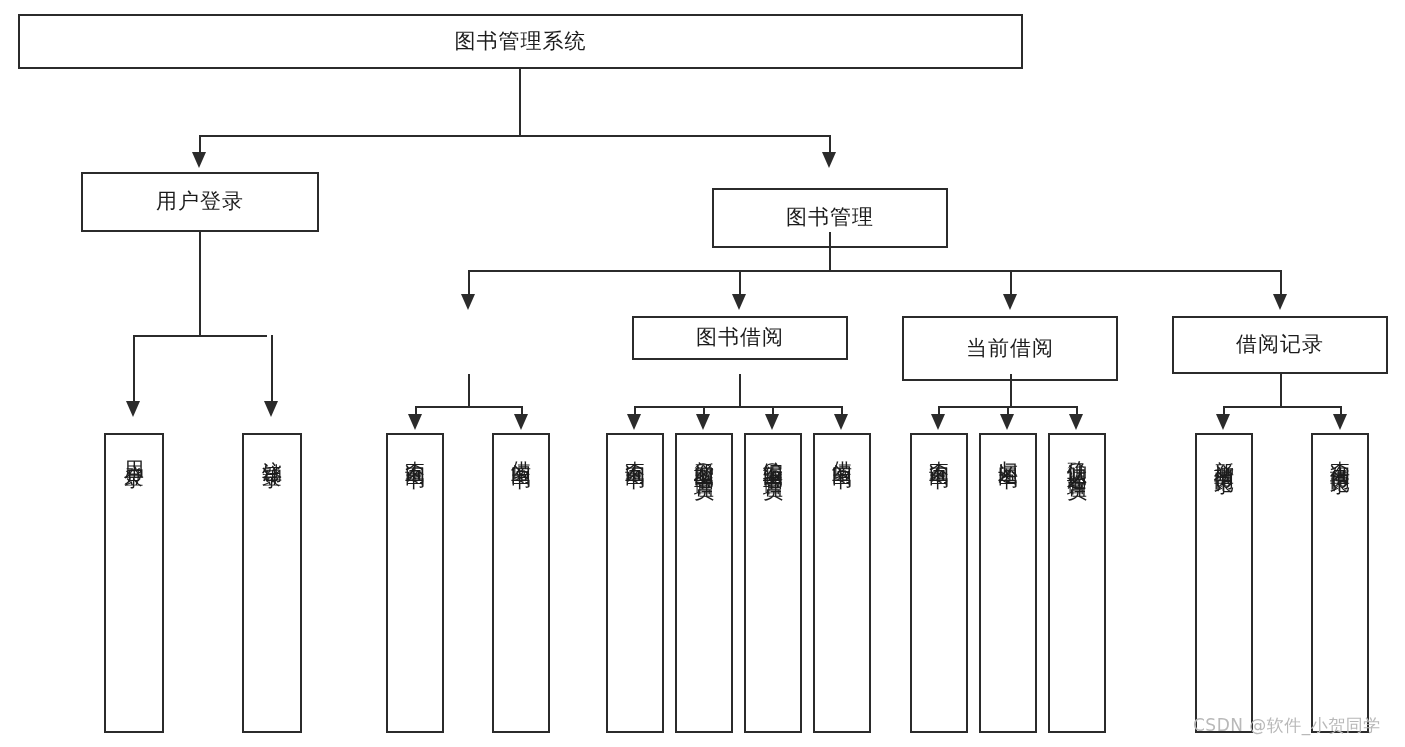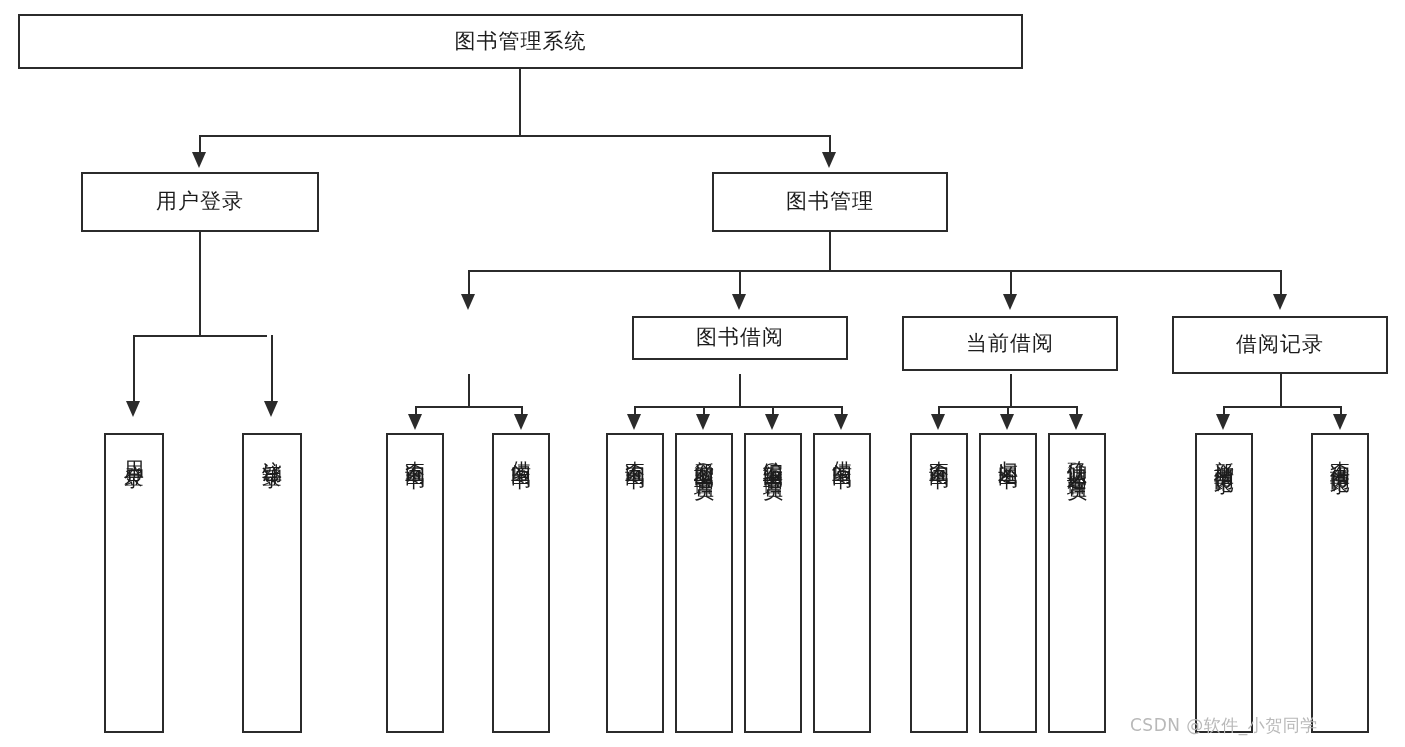--- a/index.html
+++ b/index.html
@@ -83,21 +83,21 @@
   <div class="hline" style="left:199px;top:135px;width:632px;"></div>
 
   <div class="vline" style="left:199px;top:135px;height:20px;"></div>
   <div class="arrow" style="left:192px;top:152px;"></div>
 
   <div class="vline" style="left:829px;top:135px;height:20px;"></div>
   <div class="arrow" style="left:822px;top:152px;"></div>
 
   <div class="node horiz" style="left:81px;top:172px;width:238px;height:60px;">用户登录</div>
 
-  <div class="node horiz" style="left:712px;top:172px;width:236px;height:60px;">图书管理</div>
+  <div class="node horiz" style="left:712px;top:188px;width:236px;height:60px;">图书管理</div>
 
   <div class="vline" style="left:199px;top:232px;height:104px;"></div>
   <div class="hline" style="left:133px;top:335px;width:134px;"></div>
   <div class="vline" style="left:133px;top:335px;height:68px;"></div>
   <div class="arrow" style="left:126px;top:401px;"></div>
   <div class="vline" style="left:271px;top:335px;height:68px;"></div>
   <div class="arrow" style="left:264px;top:401px;"></div>
 
   <div class="vline" style="left:829px;top:232px;height:39px;"></div>
   <div class="hline" style="left:468px;top:270px;width:812px;"></div>
@@ -110,21 +110,21 @@
 
   <div class="vline" style="left:1010px;top:270px;height:26px;"></div>
   <div class="arrow" style="left:1003px;top:294px;"></div>
 
   <div class="vline" style="left:1280px;top:270px;height:26px;"></div>
   <div class="arrow" style="left:1273px;top:294px;"></div>
 
 
   <div class="node horiz" style="left:632px;top:316px;width:216px;height:44px;">图书借阅</div>
 
-  <div class="node horiz" style="left:902px;top:316px;width:216px;height:55px;">当前借阅</div>
+  <div class="node horiz" style="left:902px;top:316px;width:216px;height:65px;">当前借阅</div>
 
   <div class="node horiz" style="left:1172px;top:316px;width:216px;height:58px;">借阅记录</div>
 
   <div class="vline" style="left:468px;top:374px;height:33px;"></div>
   <div class="hline" style="left:415px;top:406px;width:108px;"></div>
   <div class="vline" style="left:415px;top:406px;height:10px;"></div>
   <div class="arrow" style="left:408px;top:414px;"></div>
   <div class="vline" style="left:521px;top:406px;height:10px;"></div>
   <div class="arrow" style="left:514px;top:414px;"></div>
 
@@ -200,15 +200,15 @@
   </div>
 
   <div class="node vert" style="left:1195px;top:433px;width:58px;height:300px;">
     <span class="vlabel">新增借阅记录</span>
   </div>
 
   <div class="node vert" style="left:1311px;top:433px;width:58px;height:300px;">
     <span class="vlabel">查询借阅记录</span>
   </div>
 
-  <div id="watermark" style="left:1130px;top:714px;">CSDN @软件_小贺同学</div>
+  <div id="watermark" style="left:1193px;top:714px;">CSDN @软件_小贺同学</div>
 
 </div>
 
 </body></html>

